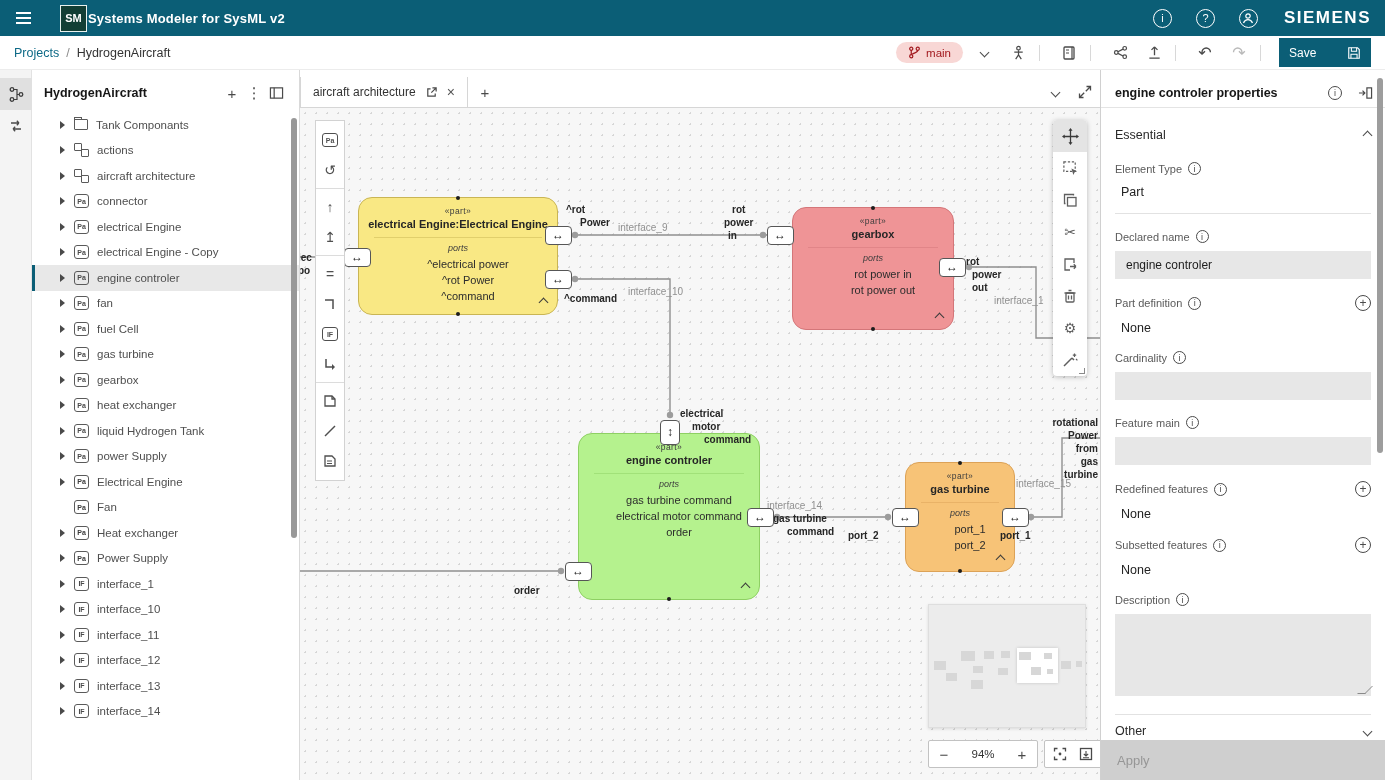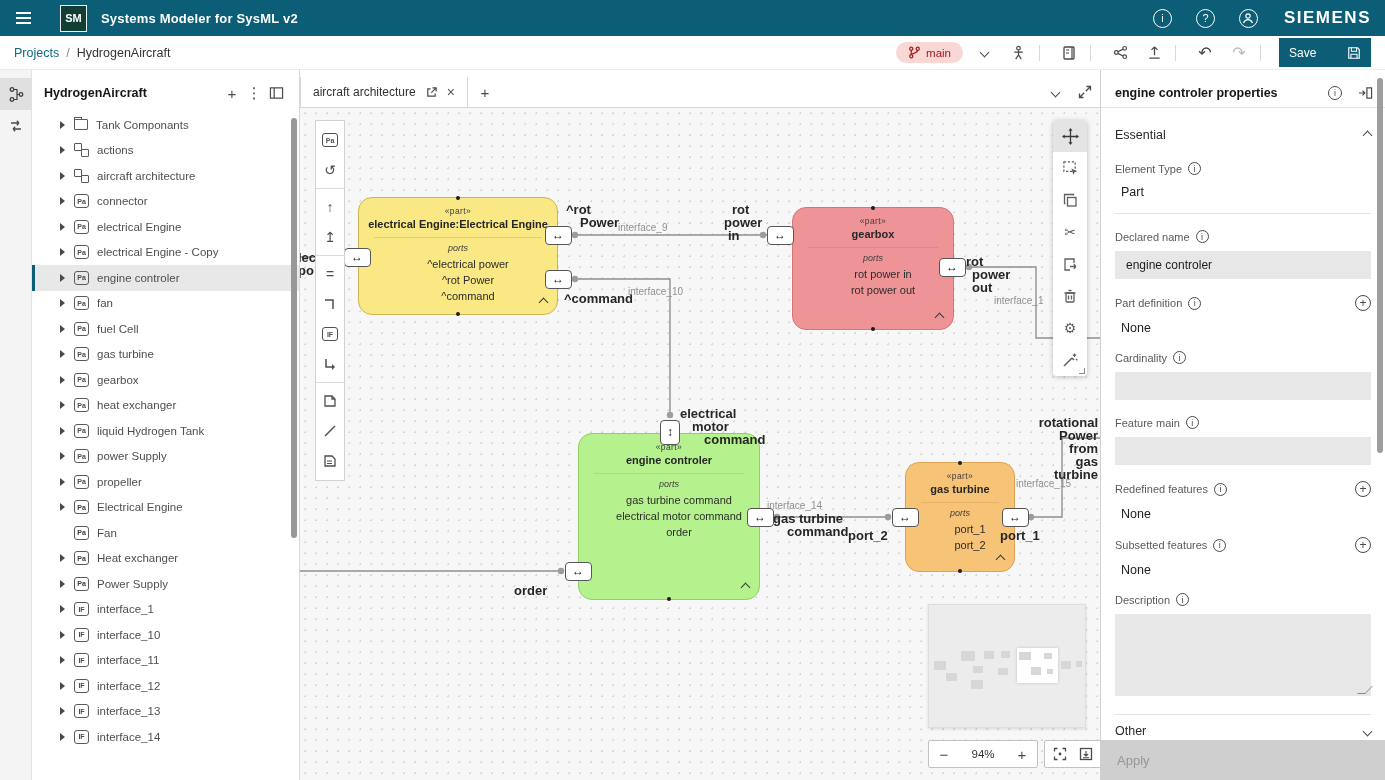--- a/index.html
+++ b/index.html
@@ -2,21 +2,21 @@
 <html><head>
 <meta charset="utf-8">
 <style>
 *{box-sizing:border-box;margin:0;padding:0}
 html,body{width:1385px;height:780px;overflow:hidden}
 body{font-family:"Liberation Sans",sans-serif;background:#fff;color:#222}
 
 .topbar{height:36px;background:#0b5e76;display:flex;align-items:center;color:#fff}
 .hamb{width:46px;display:flex;flex-direction:column;gap:3px;align-items:center;cursor:pointer}
 .hamb i{display:block;width:15px;height:2px;background:#fff}
-.smlogo{width:27px;height:27px;background:#123e35;border:1.5px solid #e8f1ee;outline:1px solid #0b5e76;display:flex;align-items:center;justify-content:center;font-weight:bold;font-size:11px;margin:0 14px 0 14px}
+.smlogo{width:27px;height:27px;background:#123e35;border:1.5px solid #e8f1ee;outline:1px solid #0b5e76;display:flex;align-items:center;justify-content:center;font-weight:bold;font-size:11px;margin:0 1px 0 14px}
 .apptitle{font-size:13px;font-weight:bold;letter-spacing:.2px}
 .topbar .grow{flex:1}
 .cicon{width:19px;height:19px;border:1.3px solid #fff;border-radius:50%;display:flex;align-items:center;justify-content:center;font-size:11px;margin-left:24px;cursor:pointer}
 .brand{font-size:17px;font-weight:bold;letter-spacing:1.5px;margin:0 14px 0 26px}
 
 .crumbbar{height:34px;display:flex;align-items:center;padding:0 14px;border-bottom:1px solid #ececec;background:#fff}
 .crumb-link{color:#0d6986;font-size:12.5px;cursor:pointer}
 .crumb-sep{color:#8d8d8d;margin:0 7px;font-size:12.5px}
 .crumb-cur{color:#333;font-size:12.5px}
 .crumbbar .grow{flex:1}
@@ -65,21 +65,21 @@
 .block{position:absolute;border-radius:14px;border:1.5px solid;z-index:2;text-align:center;padding-top:8px;cursor:move}
 .b-st{font-size:8.5px;color:#3d3d3d;letter-spacing:.4px}
 .b-name{font-size:11px;font-weight:bold;color:#262626;margin-top:2px;white-space:nowrap}
 .b-div{height:0;border-top:1px solid;margin:7px 15px 5px;opacity:.5}
 .b-pl{font-size:9px;font-style:italic;color:#3d3d3d}
 .b-list{text-align:center;padding:3px 0 0 20px;font-size:11px;color:#2c2c2c;line-height:16px}
 .b-col{position:absolute;right:10px;bottom:8px;width:7px;height:7px;border-left:1.6px solid #3a3a3a;border-top:1.6px solid #3a3a3a;transform:rotate(45deg);cursor:pointer}
 .adot{position:absolute;left:50%;width:4px;height:4px;margin-left:-2px;border-radius:50%;background:#1c1c1c}
 .pnode{position:absolute;background:#fff;border:1.5px solid #565656;border-radius:4px;display:flex;align-items:center;justify-content:center;font-size:12px;font-weight:bold;color:#222;z-index:5;cursor:pointer}
 .lab{position:absolute;z-index:4;line-height:13px}
-.lab-port{font-size:13px;font-weight:bold;color:#262626}
+.lab-port{font-size:10px;font-weight:bold;color:#262626}
 .lab-iface{font-size:10px;font-weight:normal;color:#909090}
 .palette{position:absolute;width:30px;background:#fff;border:1px solid #d2d2d2;z-index:6;padding:4px 0}
 .palette .pi{width:28px;height:30px;display:flex;align-items:center;justify-content:center;color:#4f4f4f;font-size:14px;cursor:pointer}
 .palette .pdivider{height:1px;background:#dcdcdc;margin:3px 0}
 .pi .ibox{width:16px;height:14px;border:1.2px solid #4f4f4f;border-radius:3px;font-size:7px;font-weight:bold;display:flex;align-items:center;justify-content:center}
 .floattb{position:absolute;width:34px;background:#fff;border-radius:4px;box-shadow:0 1px 5px rgba(0,0,0,.25);z-index:7;overflow:hidden}
 .floattb .fi{width:34px;height:32px;display:flex;align-items:center;justify-content:center;color:#5f5f5f;font-size:14px;cursor:pointer}
 .floattb .fi.sel{background:#e4e4e4;color:#333}
 .floattb .rsz{position:absolute;right:2px;bottom:2px;width:6px;height:6px;border-right:1.5px solid #8a8a8a;border-bottom:1.5px solid #8a8a8a}
 .minimap{position:absolute;background:#ececec;border:1px solid #dedede;box-shadow:0 1px 3px rgba(0,0,0,.12);z-index:6}
@@ -286,25 +286,20 @@
         </div>
         <div class="trow">
           <span class="caret"></span>
           <span class="ti-box">Pa</span>
           <span class="tlabel">liquid Hydrogen Tank</span>
         </div>
         <div class="trow">
           <span class="caret"></span>
           <span class="ti-box">Pa</span>
           <span class="tlabel">power Supply</span>
-        </div>
-        <div class="trow">
-          <span class="caret"></span>
-          <span class="ti-box">Pa</span>
-          <span class="tlabel">propeller</span>
         </div>
         <div class="trow">
           <span class="caret"></span>
           <span class="ti-box ti-def">Pa</span>
           <span class="tlabel">Electrical Engine</span>
         </div>
         <div class="trow">
           <span class="caret none"></span>
           <span class="ti-box ti-def">Pa</span>
           <span class="tlabel">Fan</span>

